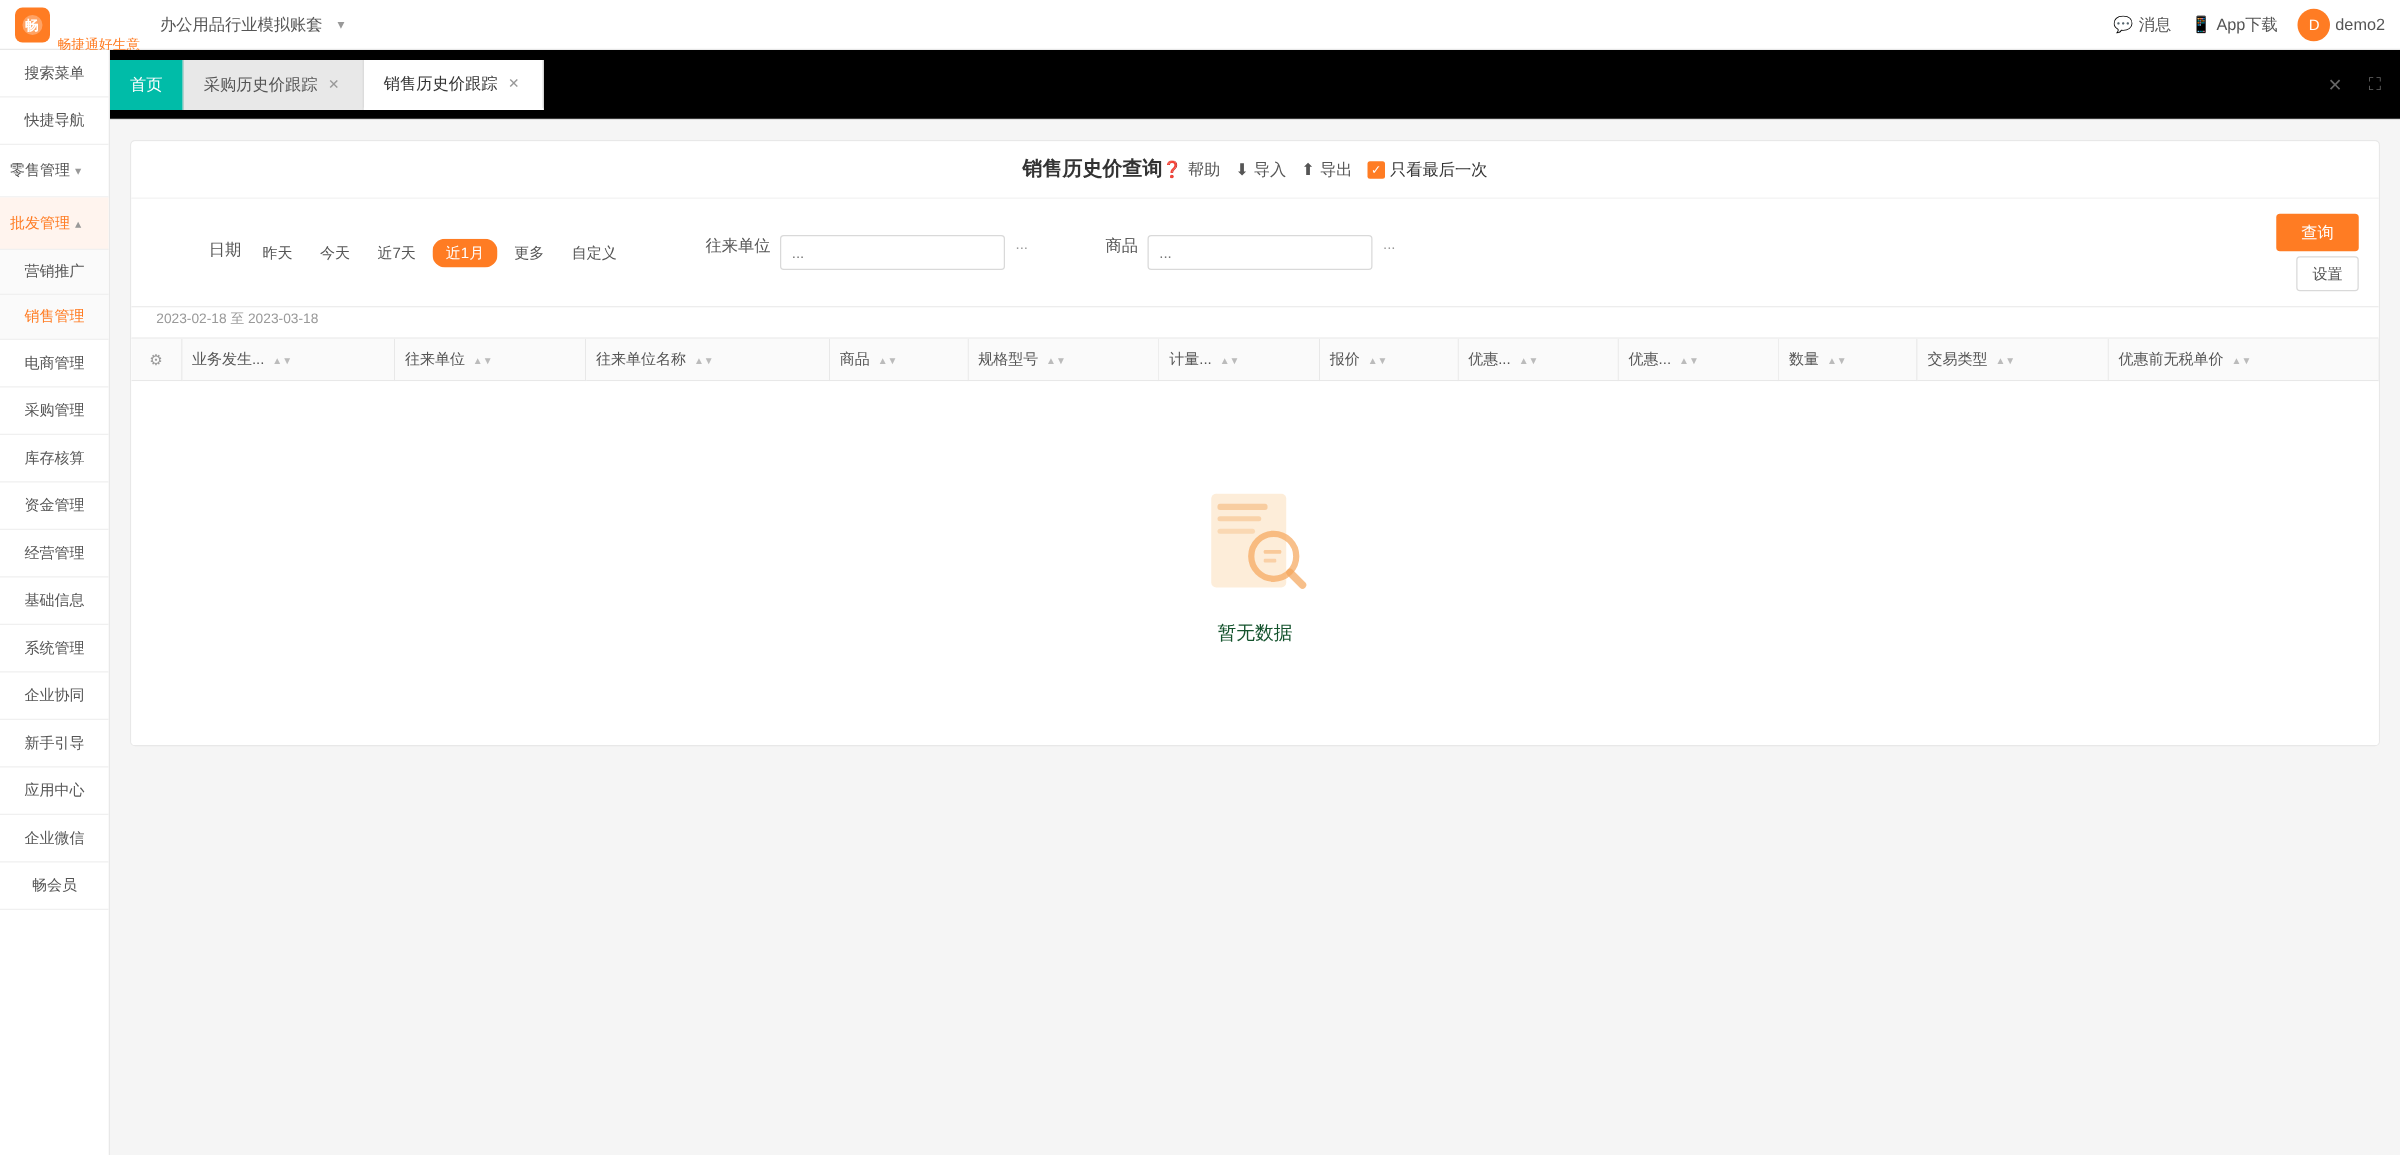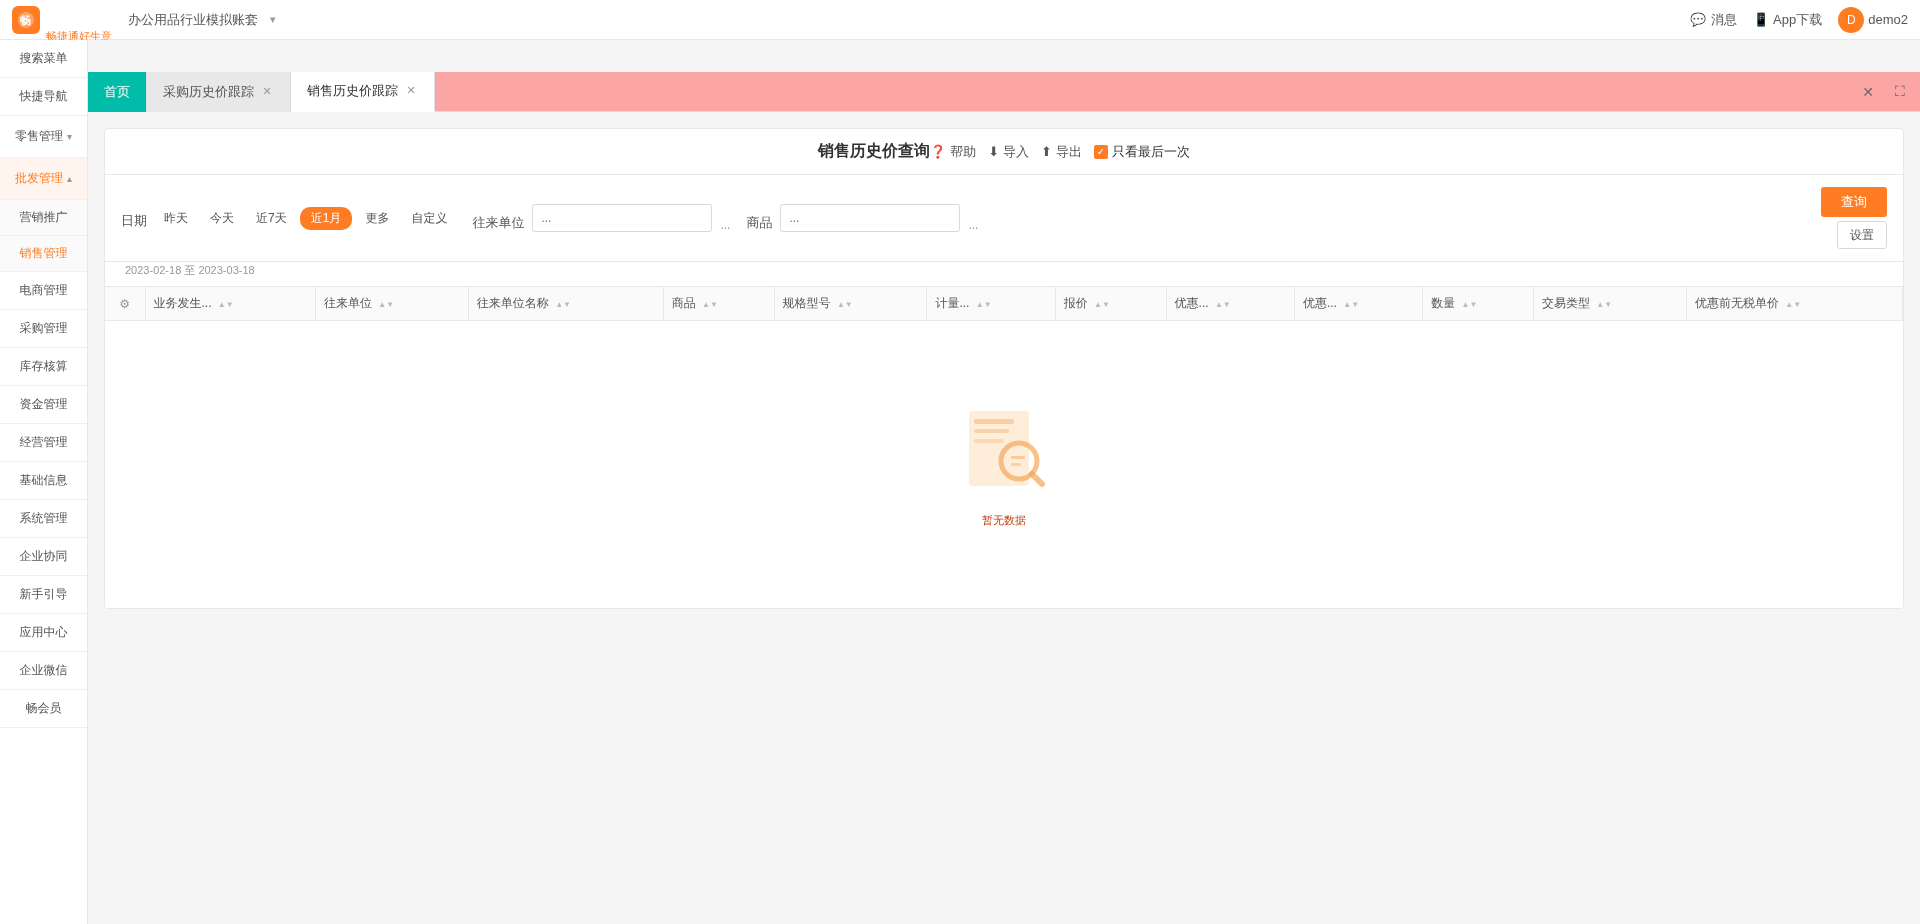--- a/index.html
+++ b/index.html
@@ -104,21 +104,20 @@
       color: #555;
       font-size: 12px;
       border-bottom: 1px solid #f0f0f0;
       display: flex;
       flex-direction: column;
       align-items: center;
       gap: 3px;
     }
     .sidebar-item.has-arrow {
       flex-direction: row;
-      justify-content: center;
       gap: 4px;
       padding: 12px 8px;
     }
     .sidebar-item .item-arrow { font-size: 10px; color: #999; }
     .sidebar-item.expanded { background: #fff4ee; color: #ff7c23; }
     .sidebar-sub-item {
       padding: 9px 8px;
       text-align: center;
       cursor: pointer;
       color: #555;
@@ -132,27 +131,26 @@
     .content-area {
       flex: 1;
       display: flex;
       flex-direction: column;
       overflow: hidden;
       background: #f5f5f5;
     }
 
     
     .tab-bar {
-      height: 40px;
-      background: #fca5a5;
+      height: 56px;
+      background: #000000;
       display: flex;
       align-items: center;
       flex-shrink: 0;
       border-bottom: 1px solid #ddd;
-      margin-top: 32px;
     }
     .tab {
       height: 40px;
       padding: 0 16px;
       display: flex;
       align-items: center;
       gap: 6px;
       cursor: pointer;
       font-size: 13px;
       color: #555;
@@ -266,22 +264,23 @@
       background: #fff;
       padding: 12px 16px;
       border-bottom: 1px solid #e8e8e8;
       display: flex;
       align-items: center;
       gap: 16px;
       flex-wrap: wrap;
     }
     .filter-group {
       display: flex;
-      align-items: flex-end;
+      align-items: flex-start;
       gap: 8px;
+      margin-left: 46px;
     }
     .filter-label {
       font-size: 13px;
       color: #555;
       white-space: nowrap;
     }
     .date-buttons {
       display: flex;
       align-items: center;
       gap: 4px;
@@ -383,22 +382,22 @@
       justify-content: center;
       padding: 80px 0;
       background: #fff;
     }
     .empty-icon {
       width: 100px;
       height: 100px;
       margin-bottom: 12px;
     }
     .empty-text {
-      font-size: 11px;
-      color: #c2410c;
+      font-size: 15px;
+      color: #14532d;
     }
   </style>
 </head>
 <body>
 
 <div class="top-bar">
   <div class="top-bar-left">
     <div class="logo-area">
       <div class="logo-icon">
         <svg width="18" height="18" viewBox="0 0 18 18" fill="none">

